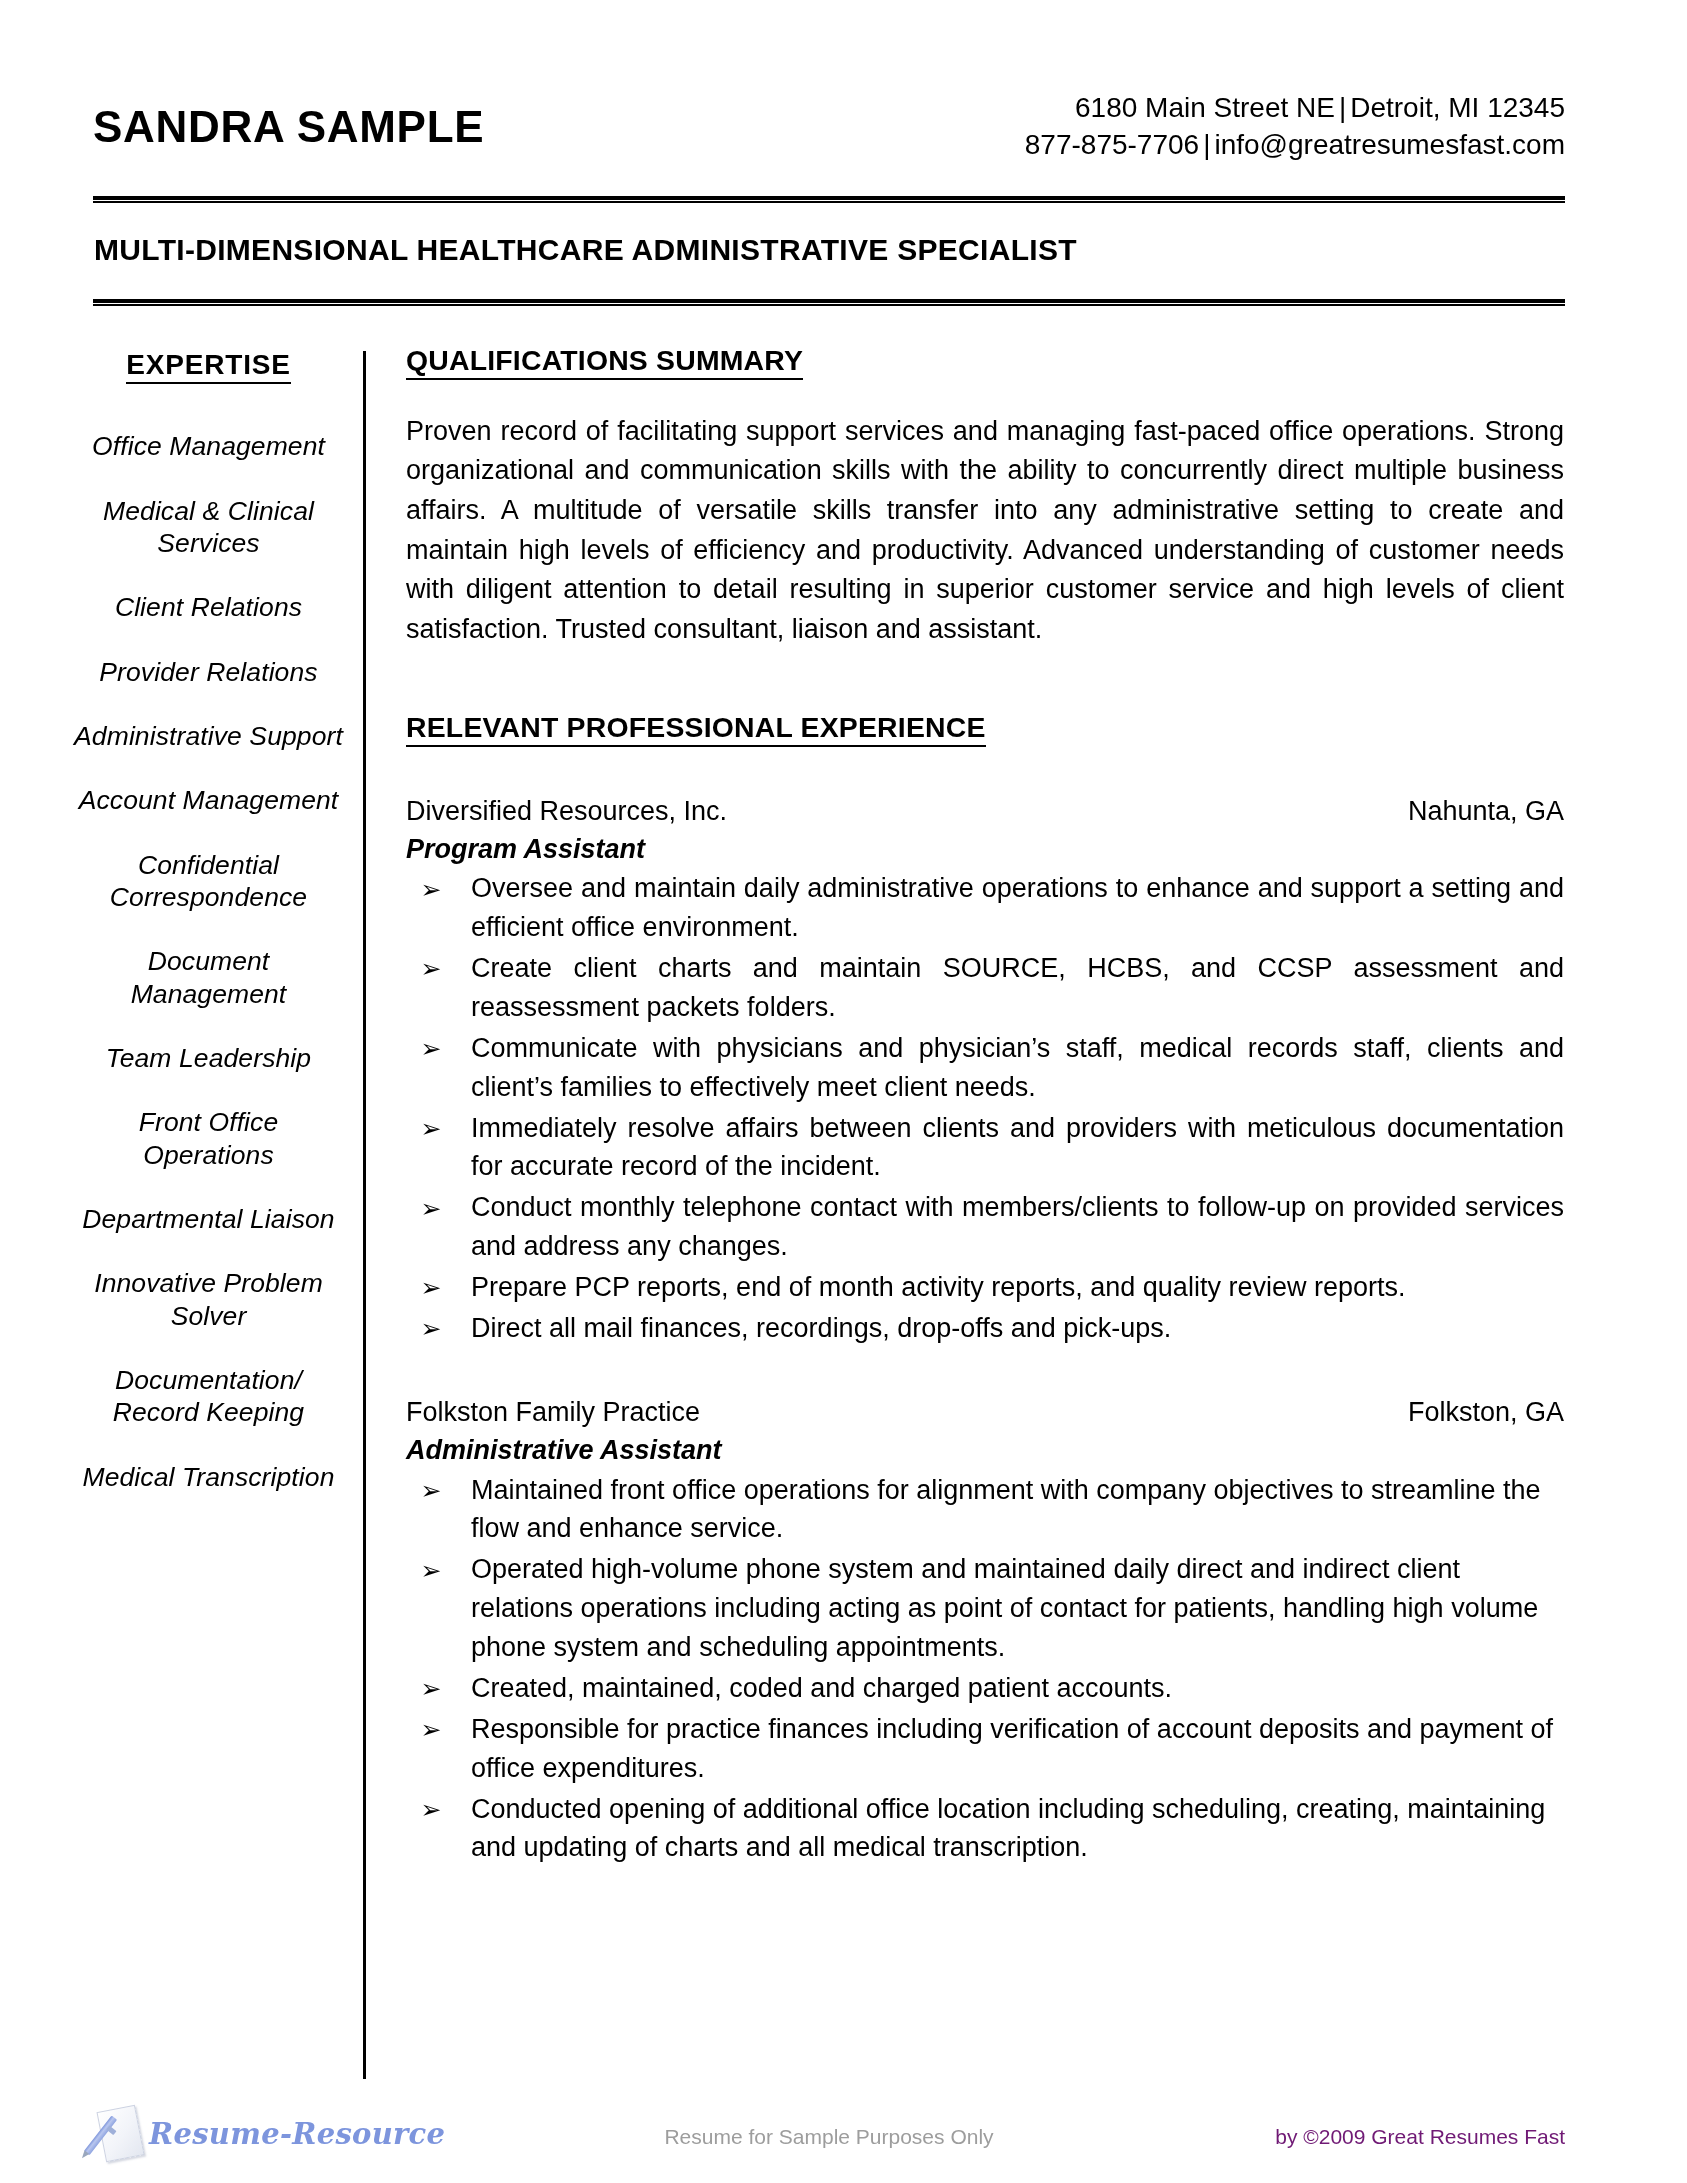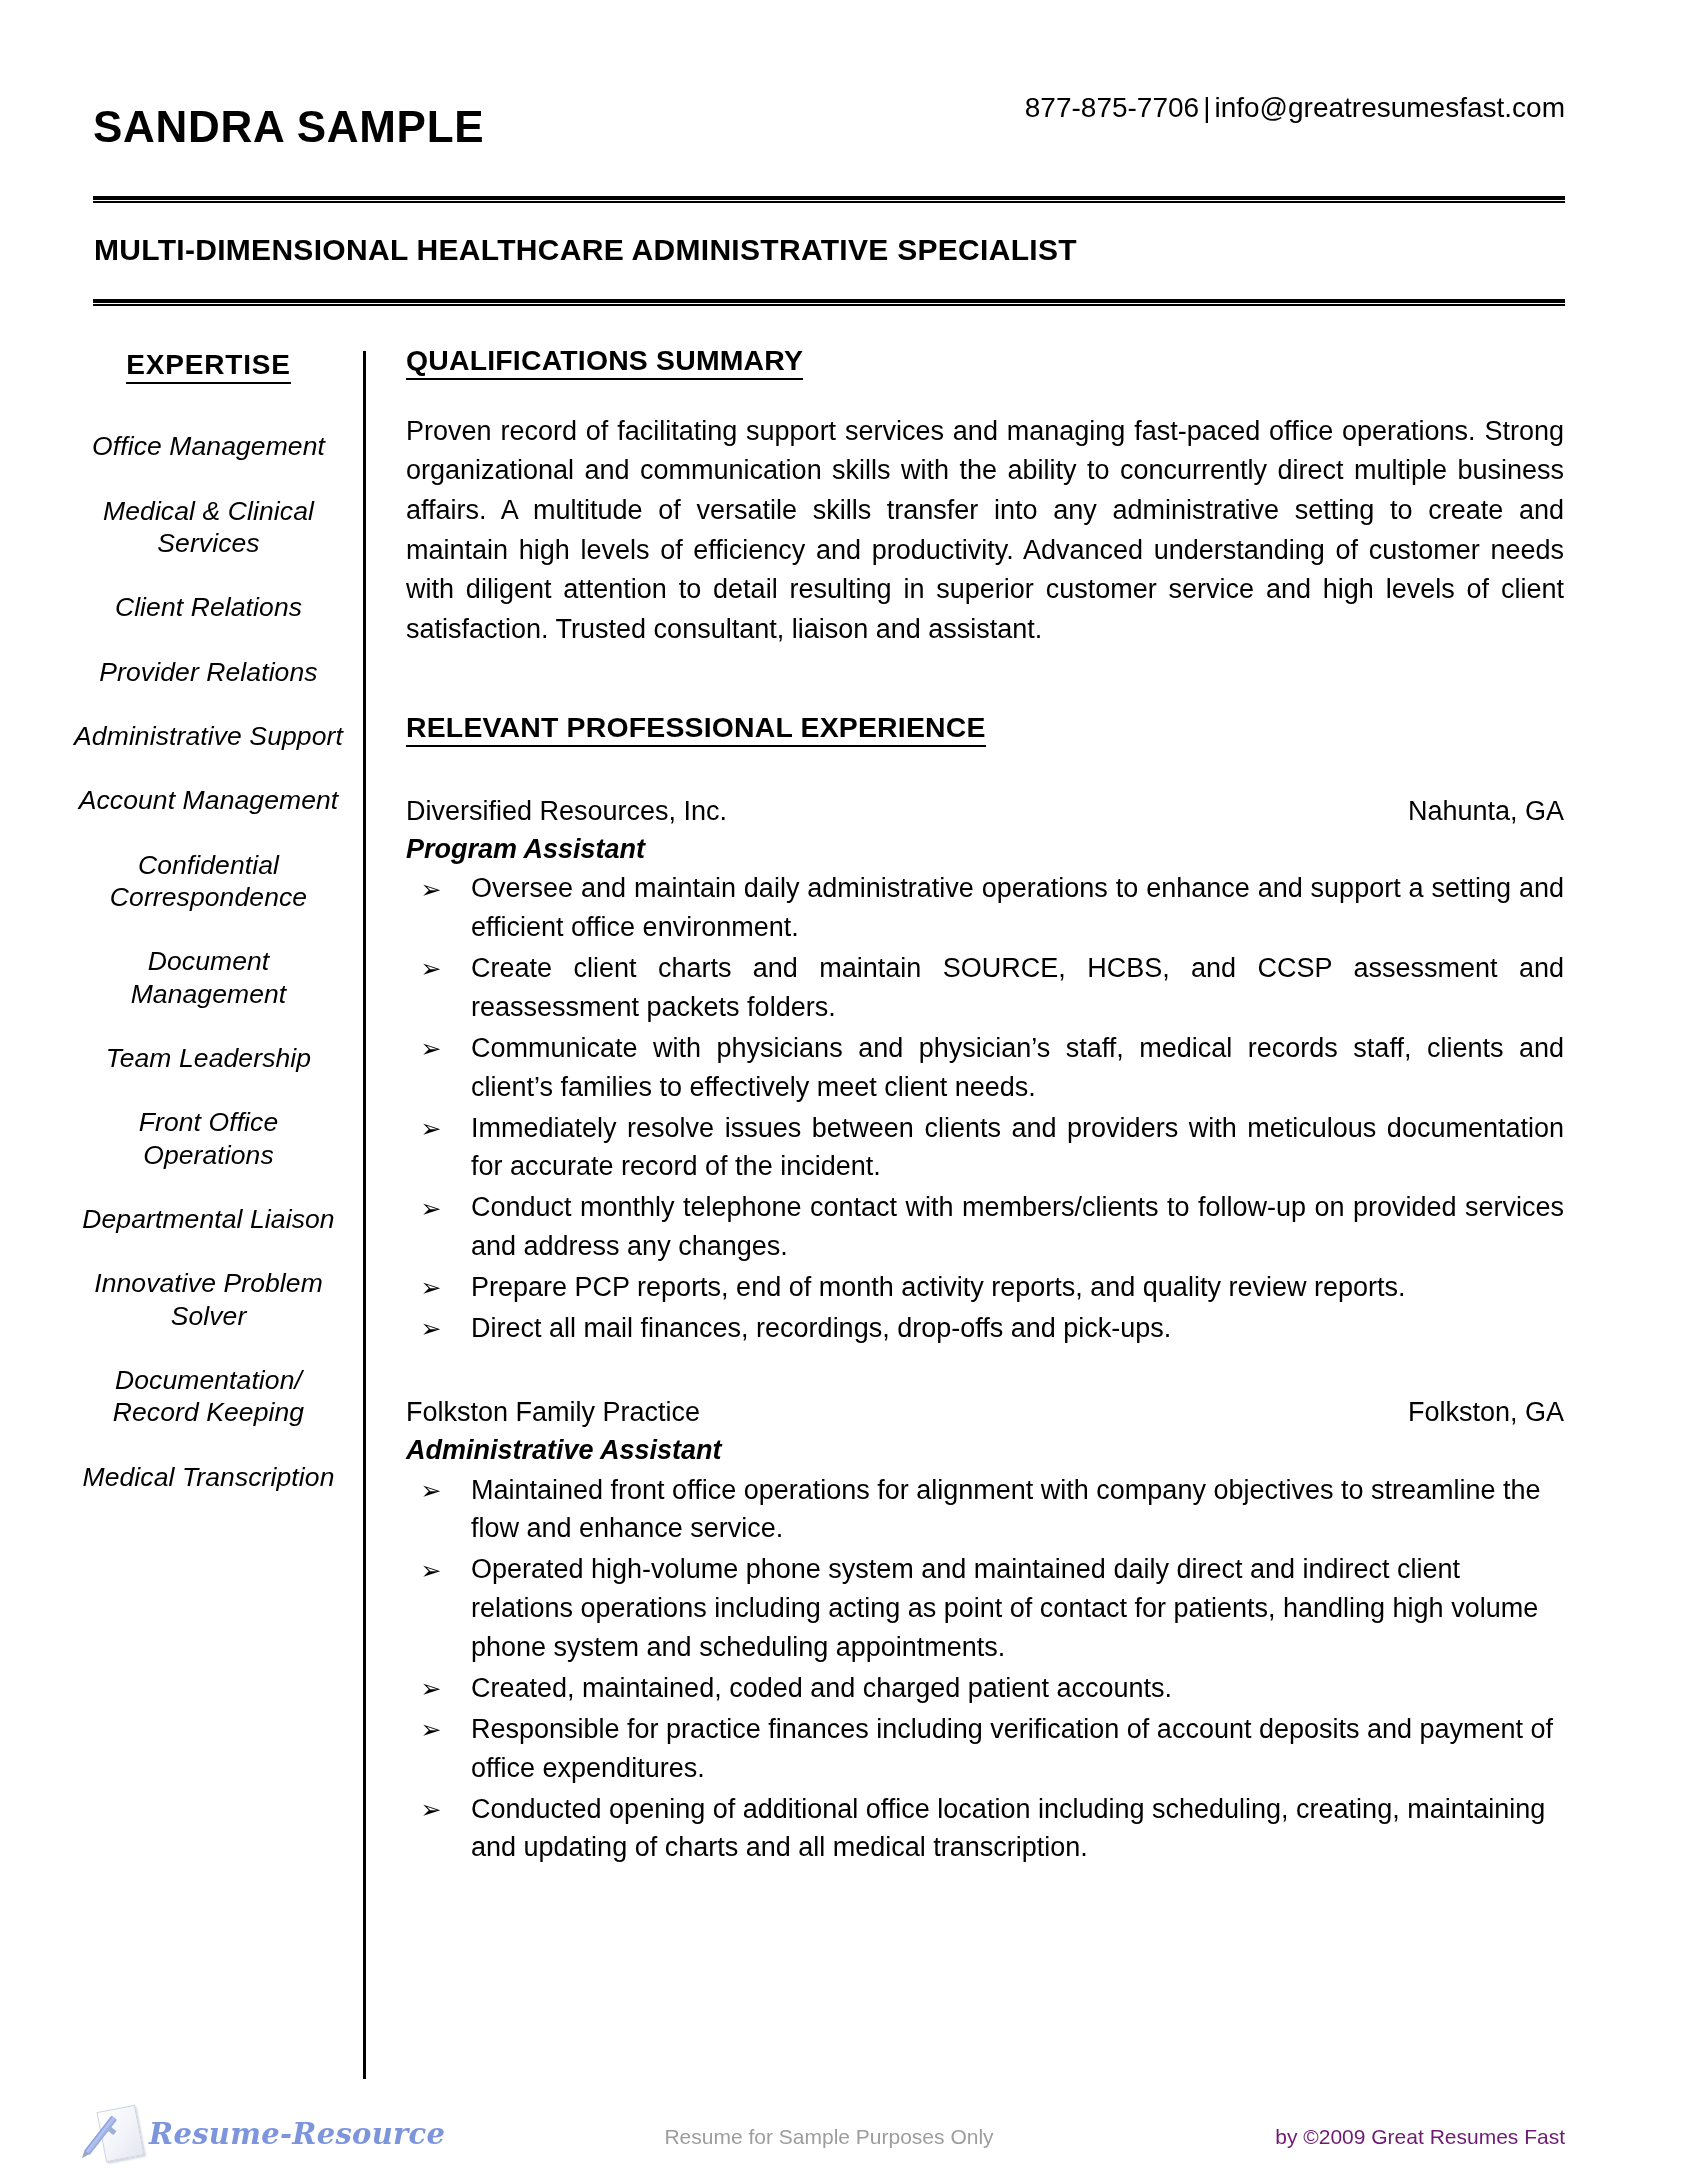--- a/index.html
+++ b/index.html
@@ -249,20 +249,23 @@
   }
 </style>
 </head>
 <body>
 
 <div class="page">
 
   <div class="header">
     <div class="cand-name">SANDRA SAMPLE</div>
     <div class="contact-block">
+      <div class="contact-line">
+        <span>6180 Main Street NE</span><span class="sep">|</span><span>Detroit, MI 12345</span>
+      </div>
       <div class="contact-line">
         <span>877-875-7706</span><span class="sep">|</span><span>info@greatresumesfast.com</span>
       </div>
     </div>
   </div>
 
   <div class="rule-double" id="rule-top">
     <div class="thick"></div>
     <div class="thin"></div>
   </div>
@@ -310,21 +313,21 @@
       <div class="job">
         <div class="job-row">
           <span class="job-company">Diversified Resources, Inc.</span>
           <span class="job-location">Nahunta, GA</span>
         </div>
         <div class="job-title">Program Assistant</div>
         <ul class="bullets">
           <li class="bullet just"><span class="arrow">➢</span><span>Oversee and maintain daily administrative operations to enhance and support a setting and efficient office environment.</span></li>
           <li class="bullet just"><span class="arrow">➢</span><span>Create client charts and maintain SOURCE, HCBS, and CCSP assessment and reassessment packets folders.</span></li>
           <li class="bullet just"><span class="arrow">➢</span><span>Communicate with physicians and physician’s staff, medical records staff, clients and client’s families to effectively meet client needs.</span></li>
-          <li class="bullet just"><span class="arrow">➢</span><span>Immediately resolve issues between clients and providers with meticulous documentation for accurate record of the incident.</span></li>
+          <li class="bullet just"><span class="arrow">➢</span><span>Immediately resolve affairs between clients and providers with meticulous documentation for accurate record of the incident.</span></li>
           <li class="bullet just"><span class="arrow">➢</span><span>Conduct monthly telephone contact with members/clients to follow-up on provided services and address any changes.</span></li>
           <li class="bullet just"><span class="arrow">➢</span><span>Prepare PCP reports, end of month activity reports, and quality review reports.</span></li>
           <li class="bullet"><span class="arrow">➢</span><span>Direct all mail finances, recordings, drop-offs and pick-ups.</span></li>
         </ul>
       </div>
 
       
       <div class="job">
         <div class="job-row">
           <span class="job-company">Folkston Family Practice</span>

